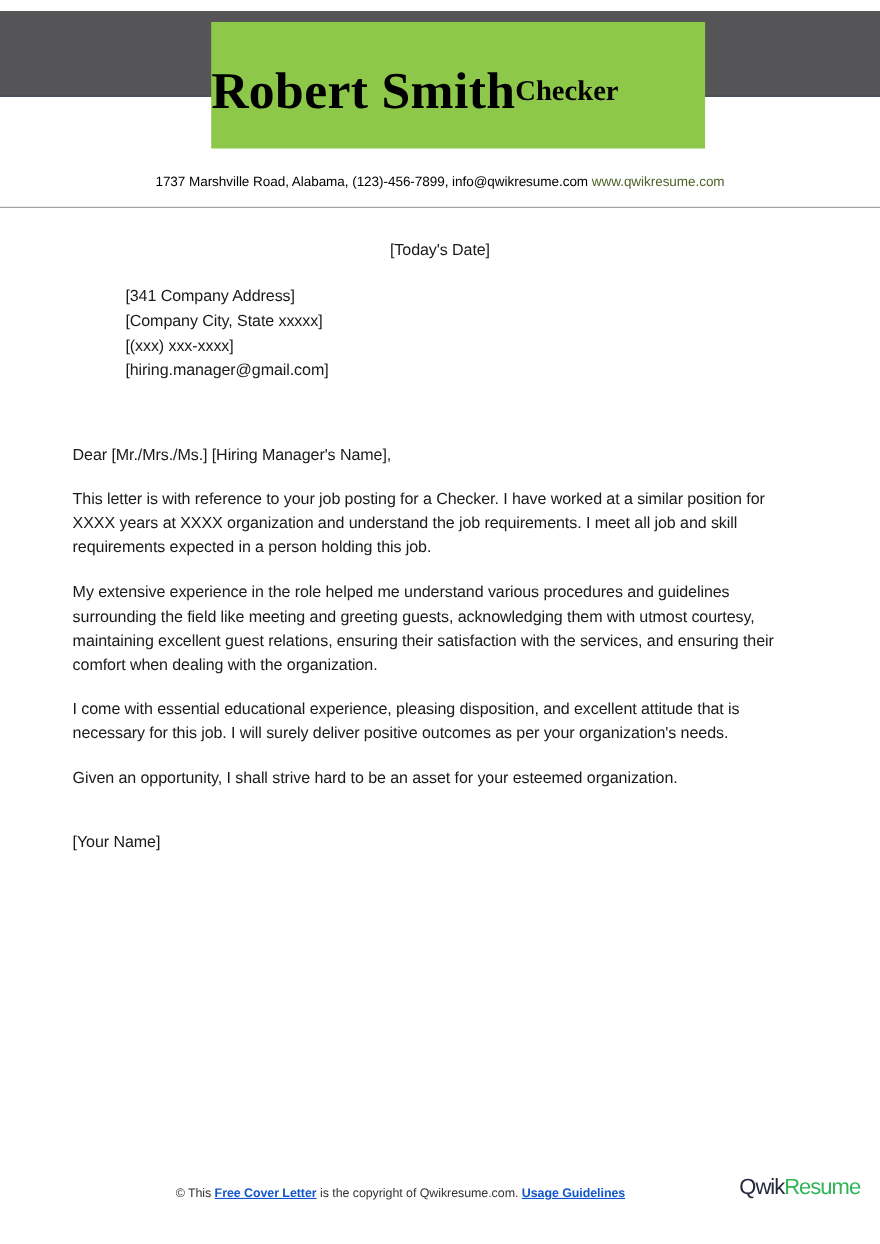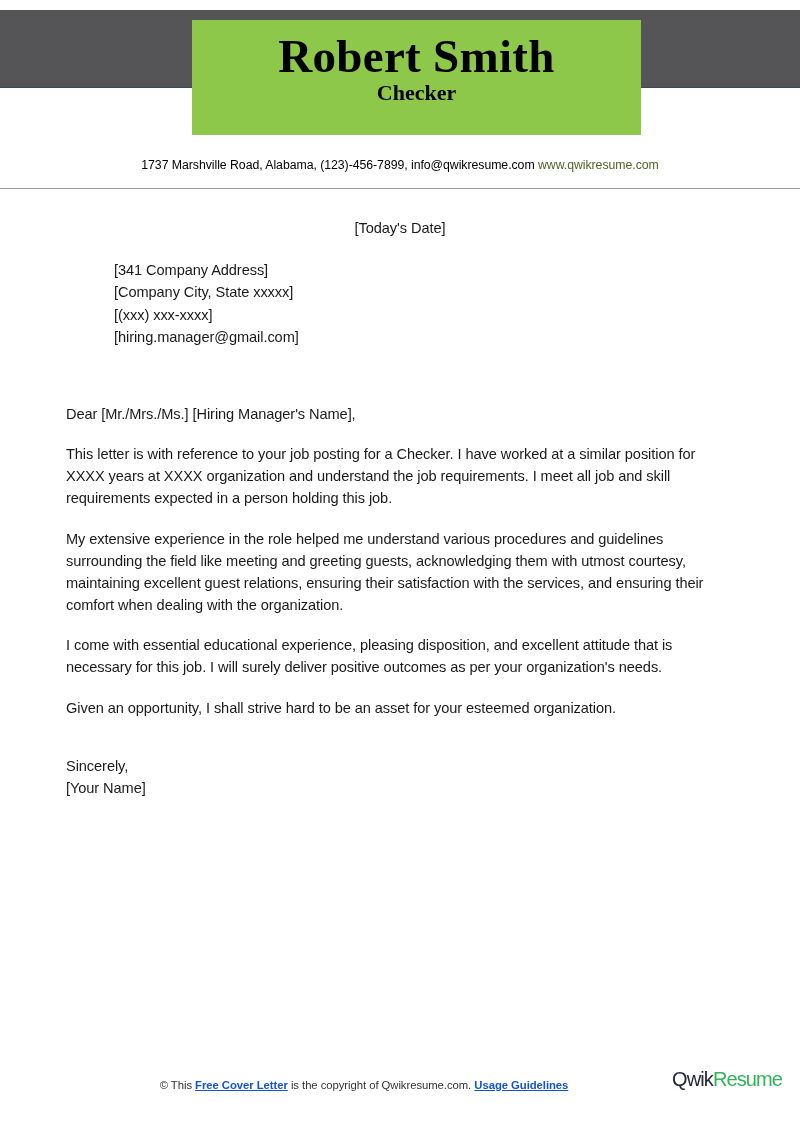--- a/index.html
+++ b/index.html
@@ -32,38 +32,38 @@
   }
   .name-plate {
     position: absolute;
     left: 192px;
     top: 20px;
     width: 449px;
     height: 115px;
     background: #8DC84B;
     box-sizing: border-box;
     display: flex;
-    flex-direction: column;
+    flex-direction: row;
     align-items: center;
     justify-content: flex-start;
     padding-top: 12px;
     text-align: center;
   }
   .applicant-name {
     font-family: "Liberation Serif", "DejaVu Serif", serif;
     font-size: 47px;
     font-weight: bold;
     line-height: 1.05;
     color: #000000;
     letter-spacing: 0.3px;
     white-space: nowrap;
   }
   .applicant-role {
     font-family: "Liberation Serif", "DejaVu Serif", serif;
-    font-size: 22px;
+    font-size: 26px;
     font-weight: bold;
     line-height: 1.1;
     color: #000000;
     white-space: nowrap;
   }
 
   
   .contact-line {
     text-align: center;
     font-size: 12.3px;
@@ -187,21 +187,20 @@
   </div>
 
   <div class="blk salutation">Dear [Mr./Mrs./Ms.] [Hiring Manager's Name],</div>
 
   <div class="blk para">This letter is with reference to your job posting for a Checker. I have worked at a similar position for XXXX years at XXXX organization and understand the job requirements. I meet all job and skill requirements expected in a person holding this job.</div>
   <div class="blk para">My extensive experience in the role helped me understand various procedures and guidelines surrounding the field like meeting and greeting guests, acknowledging them with utmost courtesy, maintaining excellent guest relations, ensuring their satisfaction with the services, and ensuring their comfort when dealing with the organization.</div>
   <div class="blk para">I come with essential educational experience, pleasing disposition, and excellent attitude that is necessary for this job. I will surely deliver positive outcomes as per your organization's needs.</div>
   <div class="blk para">Given an opportunity, I shall strive hard to be an asset for your esteemed organization.</div>
 
   <div class="blk closing-block">
-    <div>Sincerely,</div>
     <div>[Your Name]</div>
   </div>
 
 </div>
 
 <div class="footer">
   <div class="footer-note">
     <span>©</span>
     <span>This</span>
     <span class="footer-link">Free Cover Letter</span>

